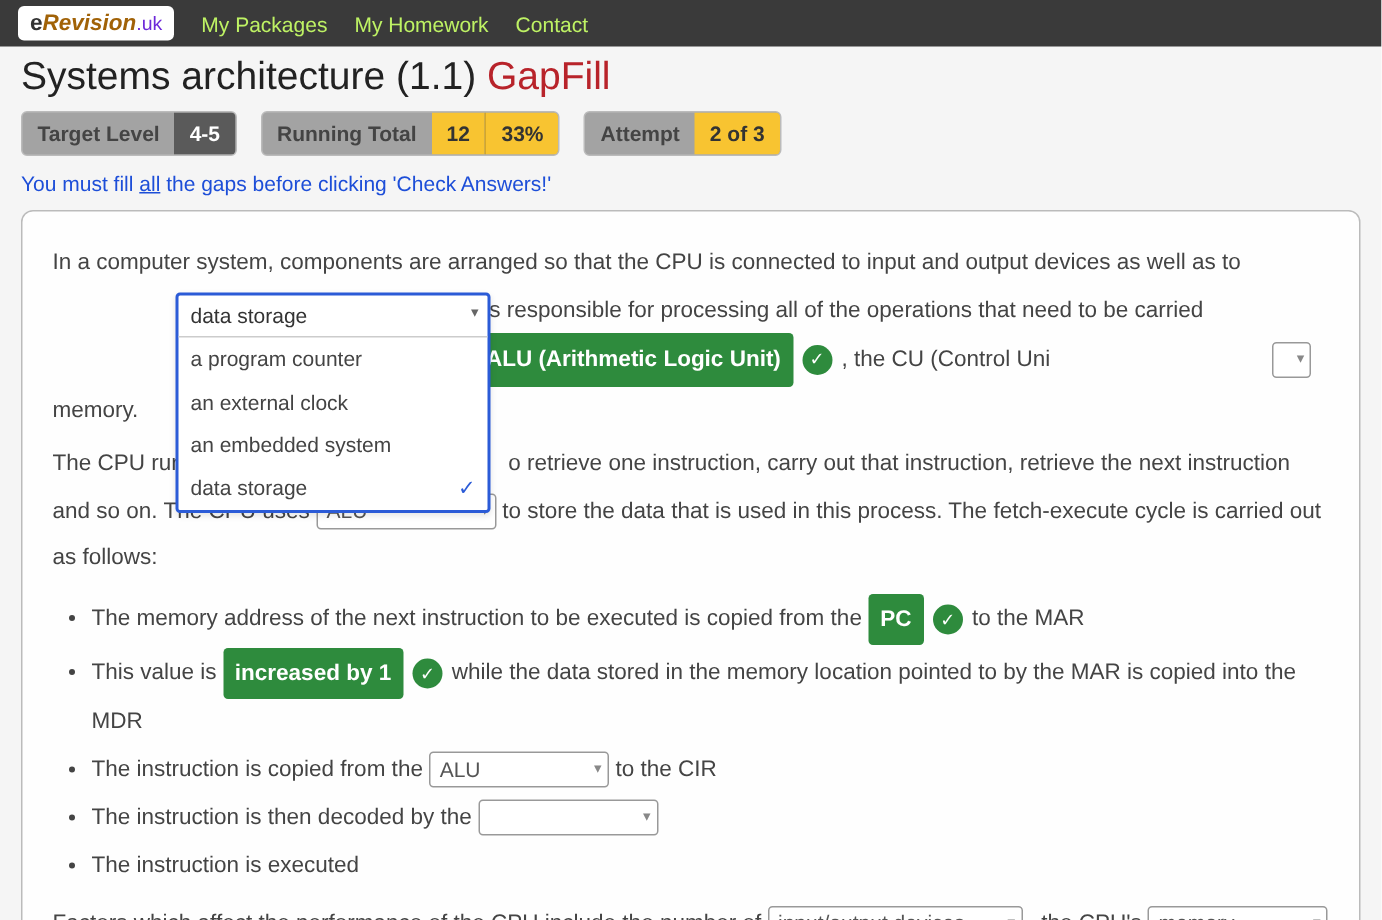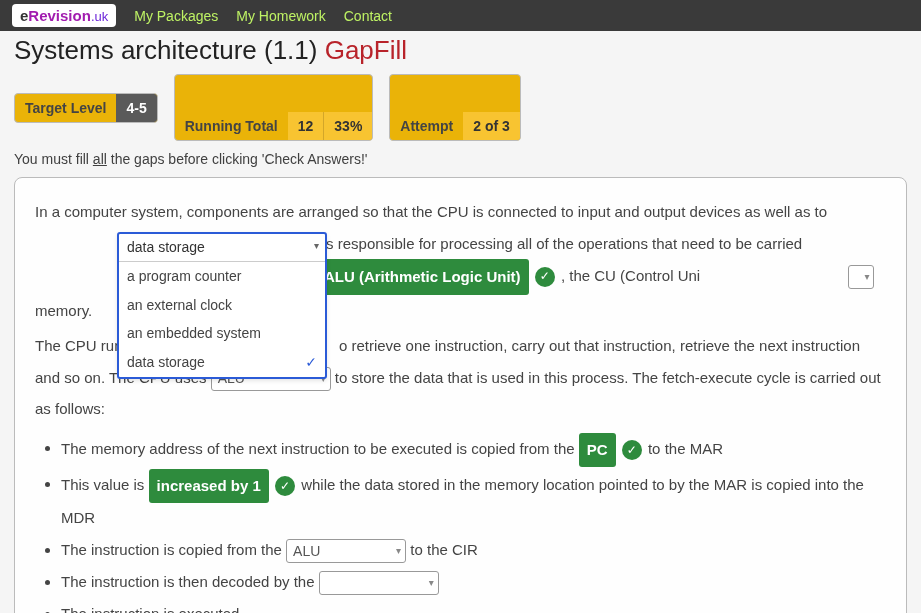--- a/index.html
+++ b/index.html
@@ -21,53 +21,53 @@
   }
   .brand-box {
     background: #fff;
     color: #333;
     padding: 3px 8px;
     border-radius: 4px;
     font-weight: bold;
     font-size: 15px;
   }
   .brand-box .e { color: #333; }
-  .brand-box .rev { color: #a21caf; }
+  .brand-box .rev { color: #a16207; font-style: italic; }
   .brand-box .uk { color: #6d28d9; font-weight: normal; font-size:13px; }
   .topnav .navlink { color: #bef264; }
   .page-title {
     font-size: 26px;
     font-weight: normal;
     padding: 4px 14px 8px 14px;
     color: #222;
   }
   .page-title .gapfill { color: #b8232a; }
   .status-row {
     display: flex;
     gap: 16px;
     padding: 0 14px 10px 14px;
     align-items: center;
   }
   .stat-group {
     display: flex;
-    align-items: flex-end;
+    align-items: center;
     border: 1px solid #bbb;
     border-radius: 4px;
     overflow: hidden;
-    background: #eab308;
+    background: #a3a3a3;
     font-size: 14px;
   }
   .stat-group > span { padding: 6px 10px; display:flex; align-items:center; }
   .stat-label { color: #444; font-weight: 600; }
   .stat-val-dark { background: #5a5a5a; color: #fff; font-weight: bold; }
-  .stat-val-yellow { background: #f8c431; color: #333; font-weight: bold; margin-top: 37px; }
+  .stat-val-yellow { background: #f8c431; color: #333; font-weight: bold; }
   .instruction {
     padding: 0 14px 10px 14px;
     font-size: 14px;
-    color: #404040;
+    color: #1d4ed8;
   }
   .instruction .all { text-decoration: underline; }
   .exercise-card {
     margin: 0 14px 14px 14px;
     border: 1px solid #bbb;
     border-radius: 8px;
     background: #fefefe;
     padding: 18px 20px;
     font-size: 15px;
     line-height: 2.1;

